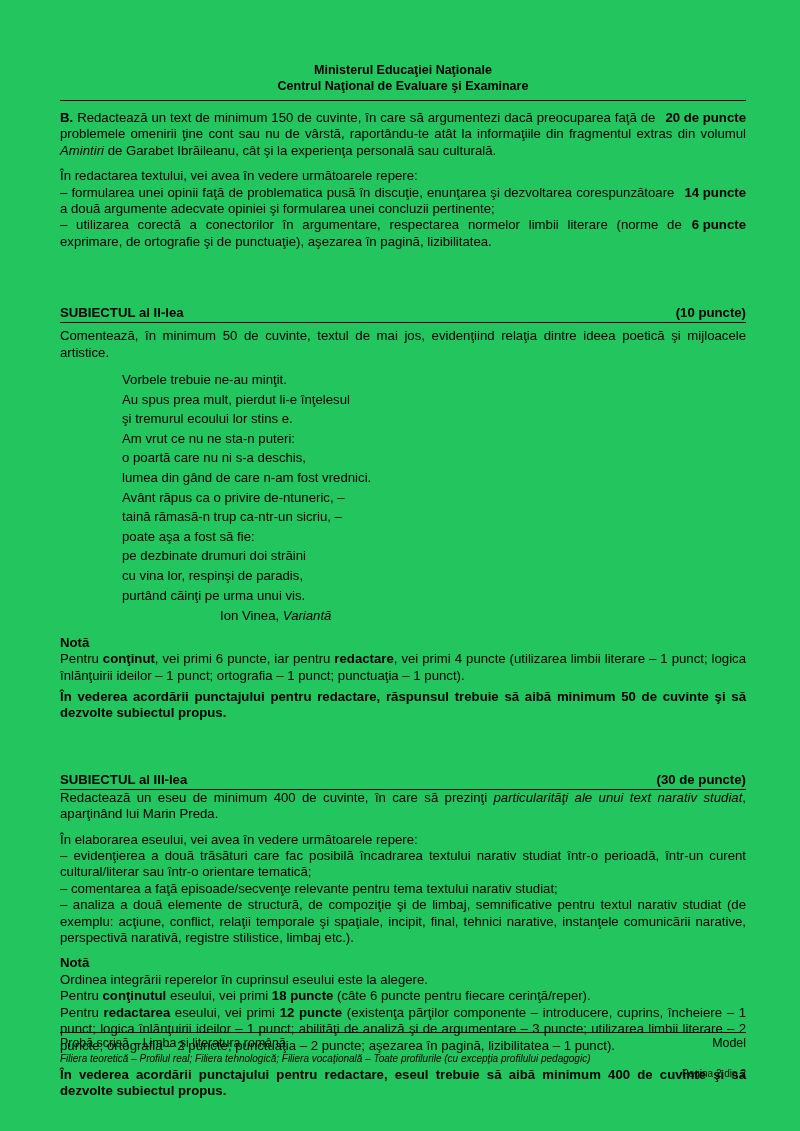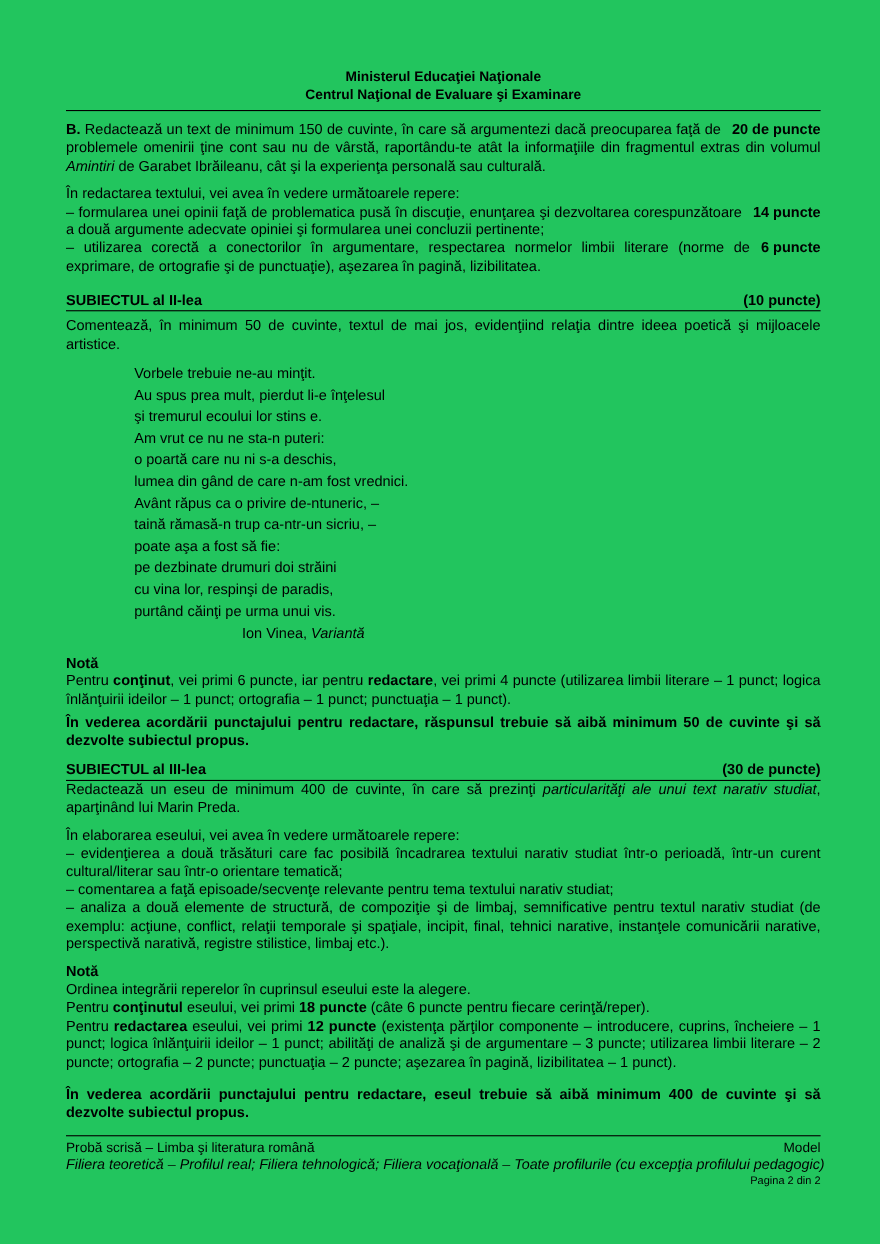--- a/index.html
+++ b/index.html
@@ -71,20 +71,21 @@
 
   
   .subject-head {
     position: relative;
     font-size: 13.2px;
     font-weight: bold;
     line-height: 17px;
     border-bottom: 1.4px solid #000;
     overflow: hidden;
     padding-bottom: 1px;
+    margin-top: 40px;
   }
   .subject-head .title { float: left; }
   .subject-head .score { float: right; }
 
   
   .poem {
     margin-top: 9px;
     margin-left: 62px;
     font-size: 13.2px;
     line-height: 19.6px;
@@ -117,25 +118,24 @@
     margin-bottom: 3px;
   }
   .footer-line1 {
     font-size: 12.4px;
     line-height: 15px;
     overflow: hidden;
   }
   .footer-line1 .left { float: left; }
   .footer-line1 .right { float: right; }
   .footer-line2 {
-    font-size: 13px;
+    font-size: 10px;
     font-style: italic;
     line-height: 15px;
     white-space: nowrap;
-    text-align: center;
   }
   .footer-line3 {
     font-size: 10px;
     line-height: 15px;
     text-align: right;
   }
   .clear { clear: both; }
 </style>
 </head>
 <body>

